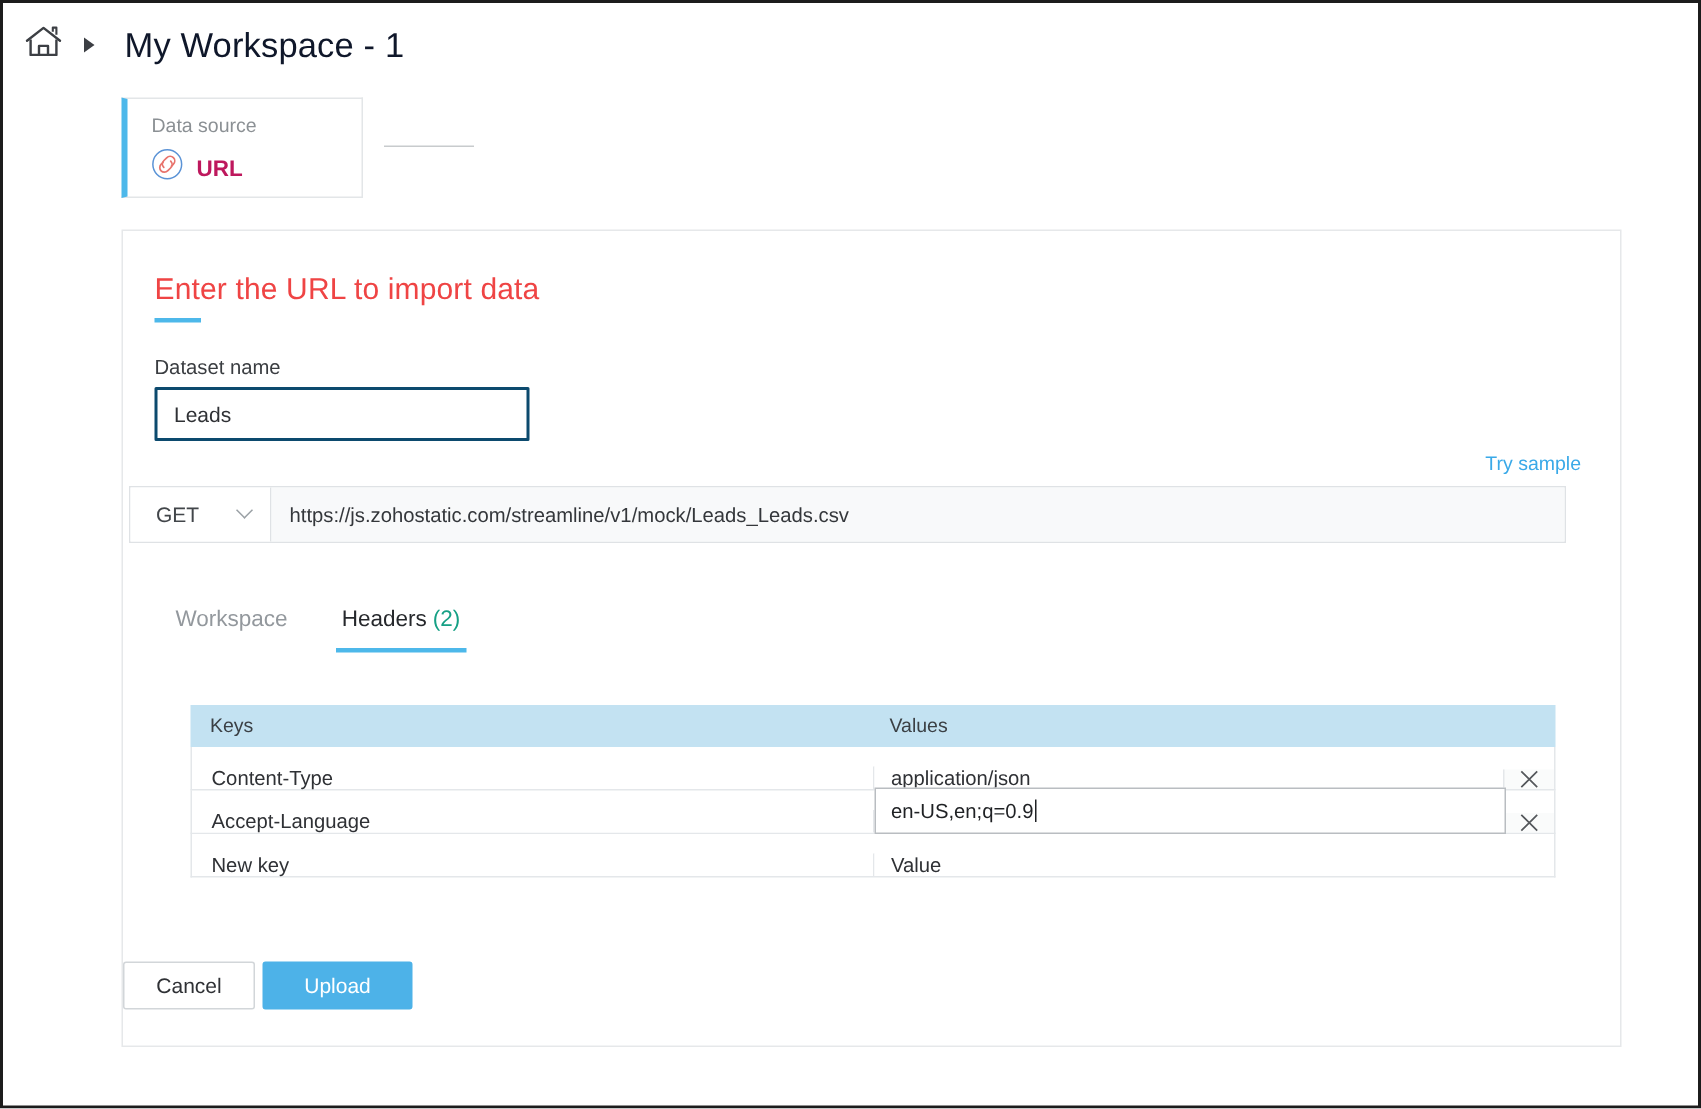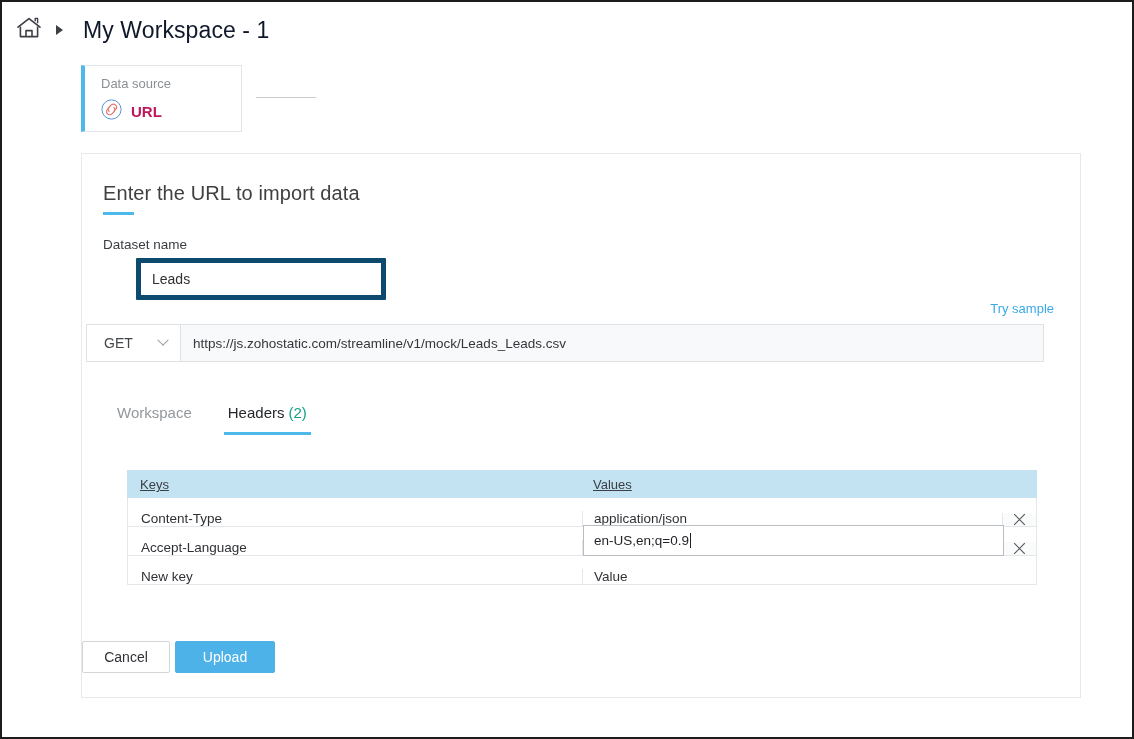--- a/index.html
+++ b/index.html
@@ -92,21 +92,21 @@
     width: 1000px;
     height: 545px;
     background: #ffffff;
     border: 1px solid #e6e8ea;
   }
   .panel-title {
     position: absolute;
     left: 21px;
     top: 28px;
     font-size: 20px;
-    color: #404040;
+    color: #ef4444;
     letter-spacing: 0.1px;
   }
   .title-underline {
     position: absolute;
     left: 21px;
     top: 58px;
     width: 31px;
     height: 3px;
     background: #4db8ea;
   }
@@ -117,28 +117,27 @@
     top: 83px;
     font-size: 13.5px;
     color: #3a3d41;
   }
   .dataset-input {
     position: absolute;
     left: 21px;
     top: 104px;
     width: 250px;
     height: 30px;
-    border: 5px solid #0c4a6e;
+    border: 2px solid #0c4a6e;
     background: #ffffff;
     font-family: "Liberation Sans", sans-serif;
     font-size: 14px;
     color: #2f3135;
     padding: 16px 11px;
     border-radius: 1px;
-    margin-left: 33px;
   }
 
   .try-sample {
     position: absolute;
     right: 26px;
     top: 147px;
     font-size: 13px;
     color: #3aa9e8;
     cursor: pointer;
     white-space: nowrap;
@@ -217,21 +216,21 @@
     width: 910px;
   }
   .t-head {
     display: flex;
     background: #c3e2f2;
     height: 28px;
     align-items: center;
   }
   .t-head .c-key { width: 455px; padding-left: 13px; }
   .t-head .c-val { flex: 1; padding-left: 11px; }
-  .th-text { font-size: 13px; color: #3b4045; text-decoration: underline; }
+  .th-text { font-size: 13px; color: #3b4045; }
 
   .t-row {
     display: flex;
     height: 29px;
     align-items: flex-end;
     border: 1px solid #e4e7ea;
     border-top: none;
     position: relative;
   }
   .t-row .cell-key {

